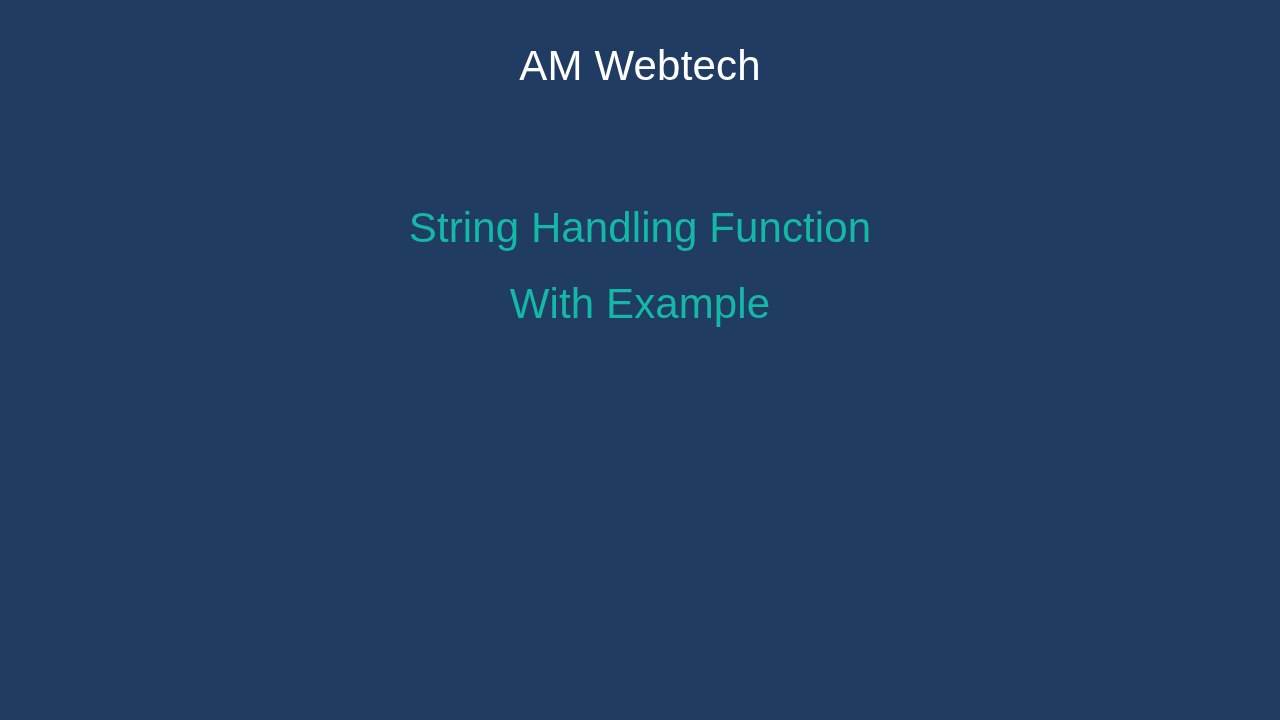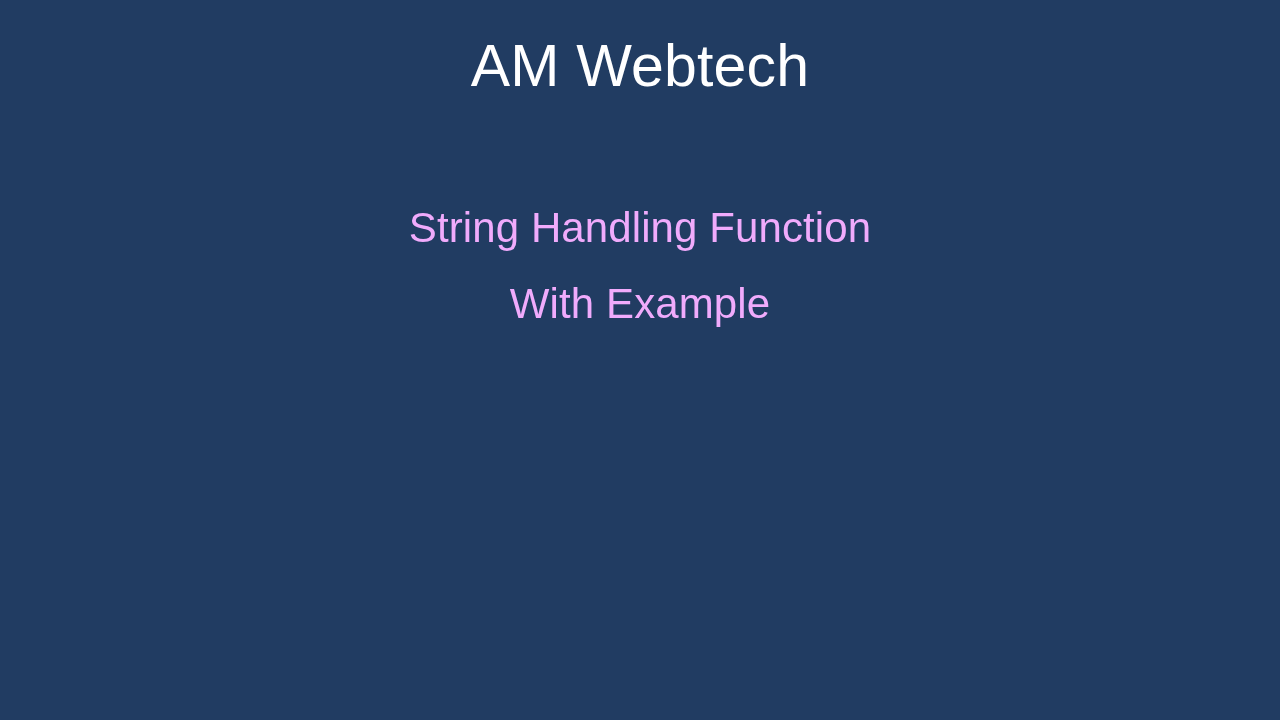--- a/index.html
+++ b/index.html
@@ -26,40 +26,40 @@
     align-items: center;
   }
 
   .slide-title {
     position: absolute;
     top: 34px;
     left: 0;
     width: 1280px;
     text-align: center;
     color: #ffffff;
-    font-size: 59px;
+    font-size: 42px;
     font-weight: 400;
     line-height: 64px;
     letter-spacing: 0.2px;
     white-space: nowrap;
   }
 
   .subtitle-block {
     position: absolute;
     top: 190px;
     left: 0;
     width: 1280px;
     text-align: center;
     display: flex;
     flex-direction: column;
     align-items: center;
   }
 
   .subtitle-line {
-    color: #f0abfc;
+    color: #14b8a6;
     font-size: 42px;
     font-weight: 400;
     line-height: 76px;
     letter-spacing: 0.1px;
     white-space: nowrap;
   }
 
   .spacer-area {
     position: absolute;
     top: 420px;

